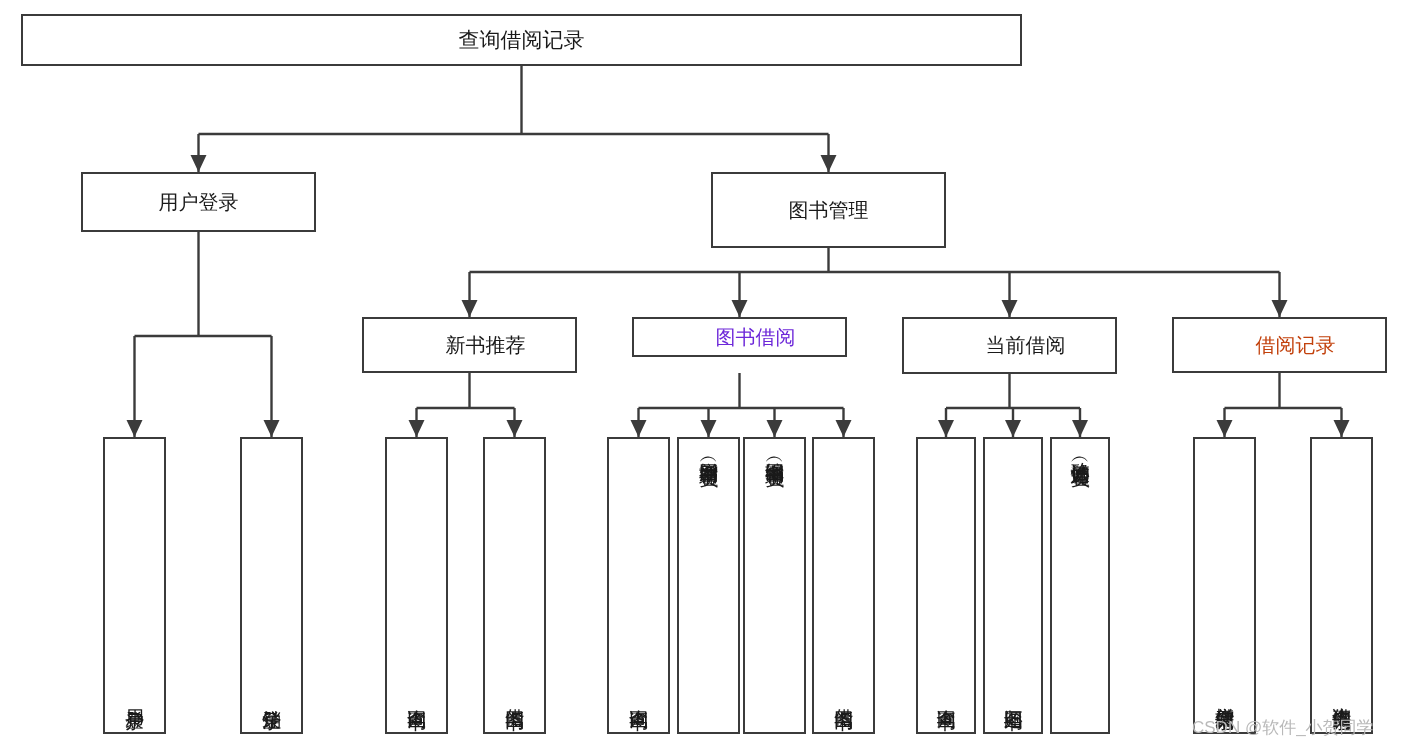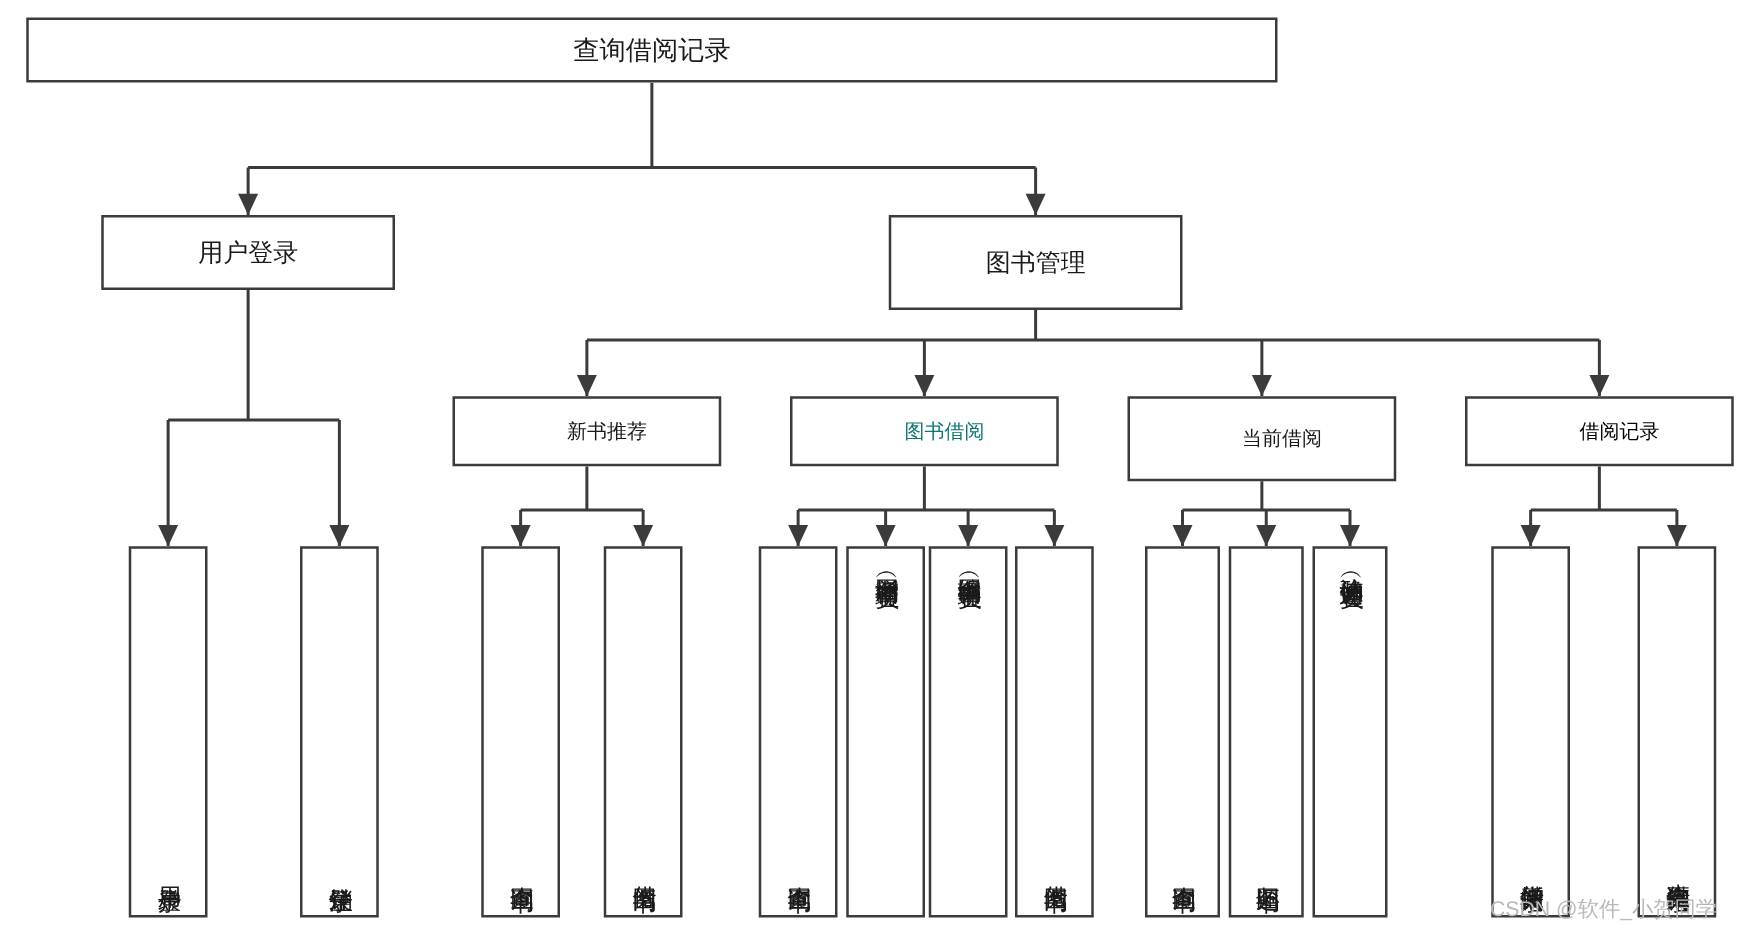--- a/index.html
+++ b/index.html
@@ -6,21 +6,21 @@
   body{width:1405px;height:747px;overflow:hidden;
        font-family:"Liberation Sans","DejaVu Sans",sans-serif;}
   #stage{position:relative;width:1405px;height:747px;background:#fff;}
   svg#wires{position:absolute;left:0;top:0;width:1405px;height:747px;}
 
   .node{position:absolute;box-sizing:border-box;background:#ffffff;
         border:2px solid #3b3b3b;display:flex;align-items:center;
         justify-content:center;color:#1a1a1a;}
   .node.lvl0{font-size:21px;}
   .node.lvl1{font-size:20px;}
-  .node.lvl2{font-size:16px;padding-left:32px;}
+  .node.lvl2{font-size:20px;padding-left:32px;}
 
   .leaf{position:absolute;box-sizing:border-box;background:#ffffff;
         border:2px solid #3b3b3b;display:flex;justify-content:center;
         color:#1a1a1a;font-size:19px;}
   .leaf .vtext{writing-mode:vertical-rl;text-orientation:upright;
         line-height:1.18;letter-spacing:1px;white-space:nowrap;}
   .leaf.anchor-bottom{align-items:flex-end;padding-bottom:34px;}
   .leaf.anchor-top{align-items:flex-start;padding-top:8px;}
 
   .watermark{position:absolute;color:#b9b9b9;font-size:17px;
@@ -90,27 +90,27 @@
       </div>
       <div class="node lvl1" style="left: 81px; top: 172px; width: 235px; height: 60px; border-color: rgb(59, 59, 59); background: rgb(255, 255, 255); color: rgb(26, 26, 26);">
         <span>用户登录</span>
       </div>
       <div class="node lvl1" style="left: 711px; top: 172px; width: 235px; height: 76px; border-color: rgb(59, 59, 59); background: rgb(255, 255, 255); color: rgb(26, 26, 26);">
         <span>图书管理</span>
       </div>
       <div class="node lvl2" style="left: 362px; top: 317px; width: 215px; height: 56px; border-color: rgb(59, 59, 59); background: rgb(255, 255, 255); color: rgb(26, 26, 26);">
         <span>新书推荐</span>
       </div>
-      <div class="node lvl2" style="left: 632px; top: 317px; width: 215px; height: 56px; border-color: rgb(59, 59, 59); background: rgb(255, 255, 255); color: #0f766e;">
+      <div class="node lvl2" style="left: 632px; top: 317px; width: 215px; height: 40px; border-color: rgb(59, 59, 59); background: rgb(255, 255, 255); color: #6d28d9;">
         <span>图书借阅</span>
       </div>
-      <div class="node lvl2" style="left: 902px; top: 317px; width: 215px; height: 68px; border-color: rgb(59, 59, 59); background: rgb(255, 255, 255); color: rgb(26, 26, 26);">
+      <div class="node lvl2" style="left: 902px; top: 317px; width: 215px; height: 57px; border-color: rgb(59, 59, 59); background: rgb(255, 255, 255); color: rgb(26, 26, 26);">
         <span>当前借阅</span>
       </div>
-      <div class="node lvl2" style="left: 1172px; top: 317px; width: 215px; height: 56px; border-color: rgb(59, 59, 59); background: rgb(255, 255, 255); color: #000000;">
+      <div class="node lvl2" style="left: 1172px; top: 317px; width: 215px; height: 56px; border-color: rgb(59, 59, 59); background: rgb(255, 255, 255); color: #c2410c;">
         <span>借阅记录</span>
       </div>
       <div class="leaf anchor-bottom" style="left: 103px; top: 437px; width: 63px; height: 297px; border-color: rgb(59, 59, 59); background: rgb(255, 255, 255); color: rgb(26, 26, 26);">
         <span class="vtext">用户登录</span>
       </div>
       <div class="leaf anchor-bottom" style="left: 240px; top: 437px; width: 63px; height: 297px; border-color: rgb(59, 59, 59); background: rgb(255, 255, 255); color: rgb(26, 26, 26);">
         <span class="vtext">注销登录</span>
       </div>
       <div class="leaf anchor-bottom" style="left: 385px; top: 437px; width: 63px; height: 297px; border-color: rgb(59, 59, 59); background: rgb(255, 255, 255); color: rgb(26, 26, 26);">
         <span class="vtext">查询图书</span>

